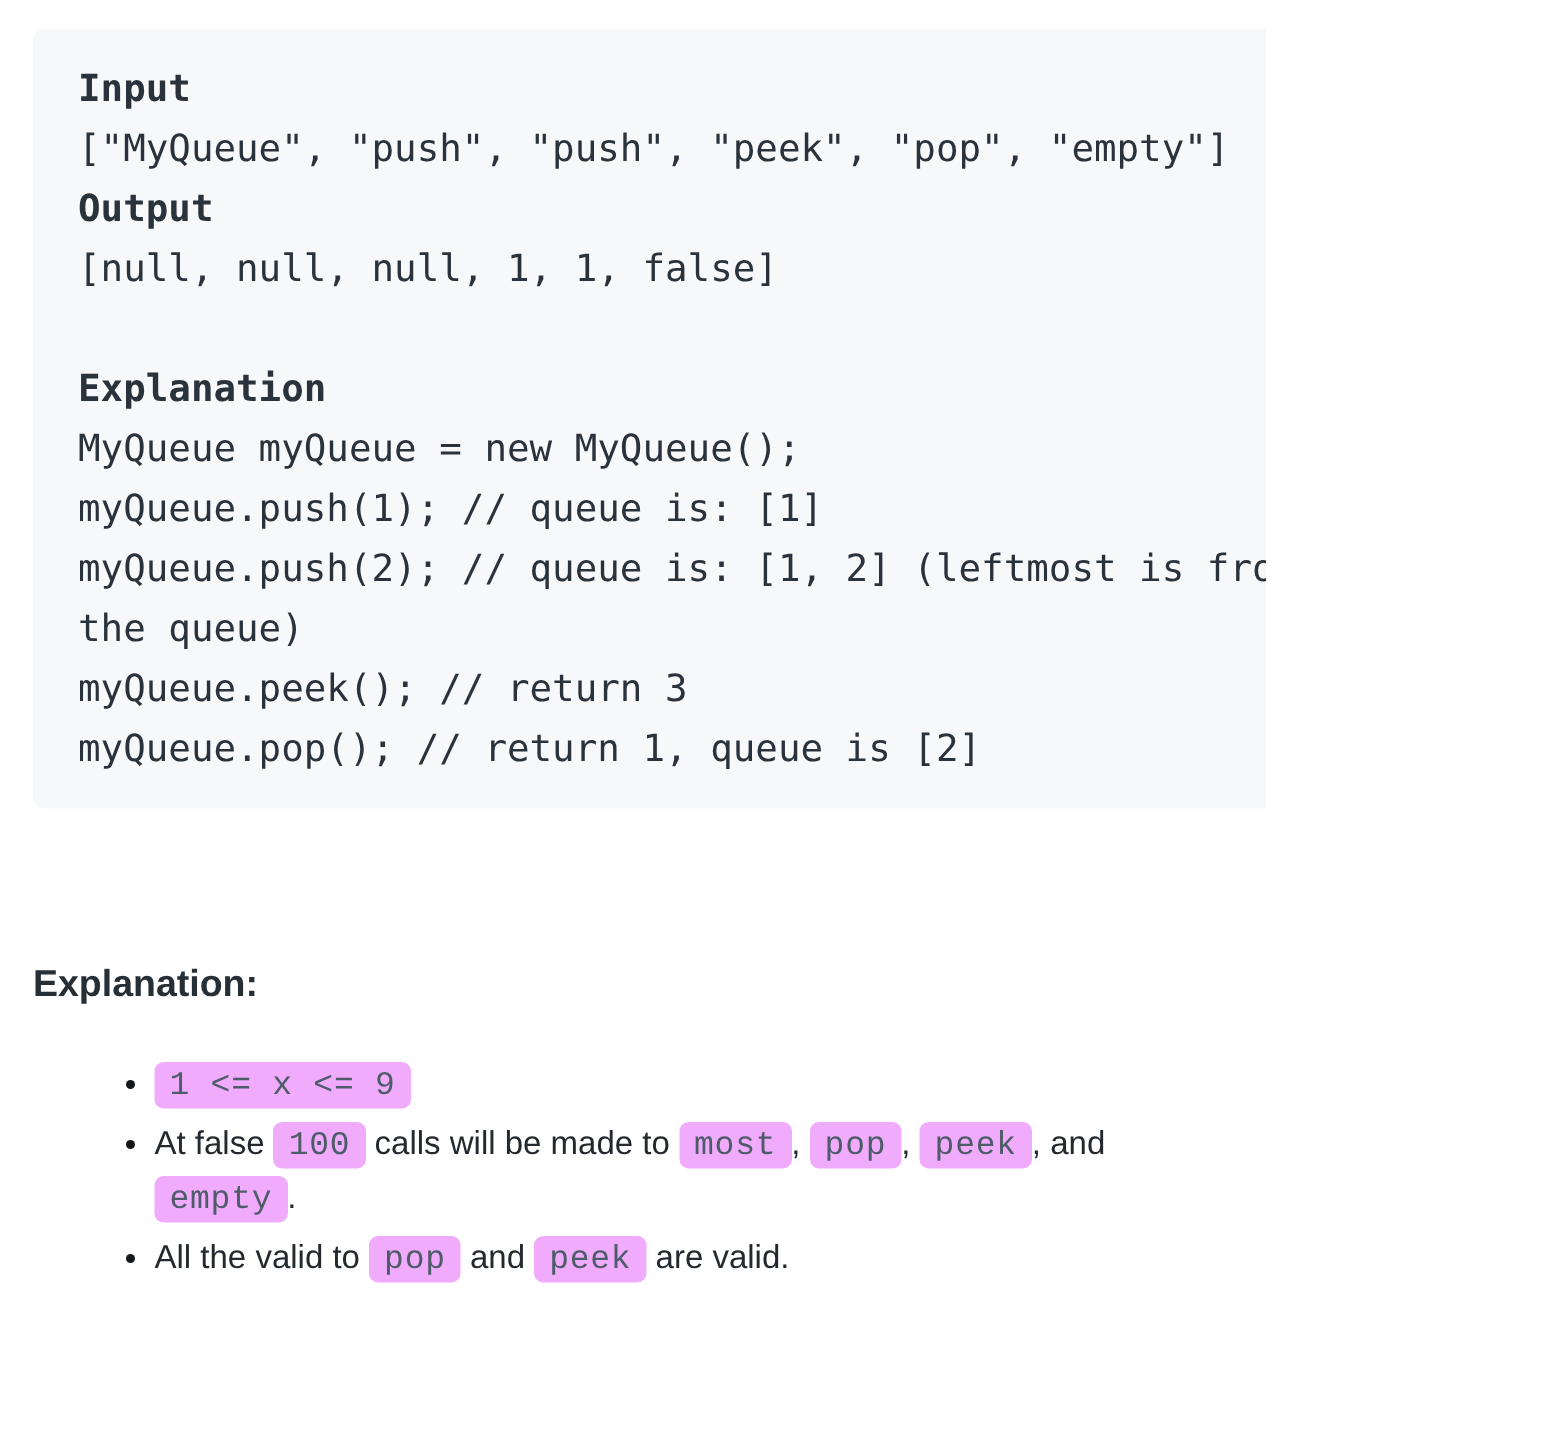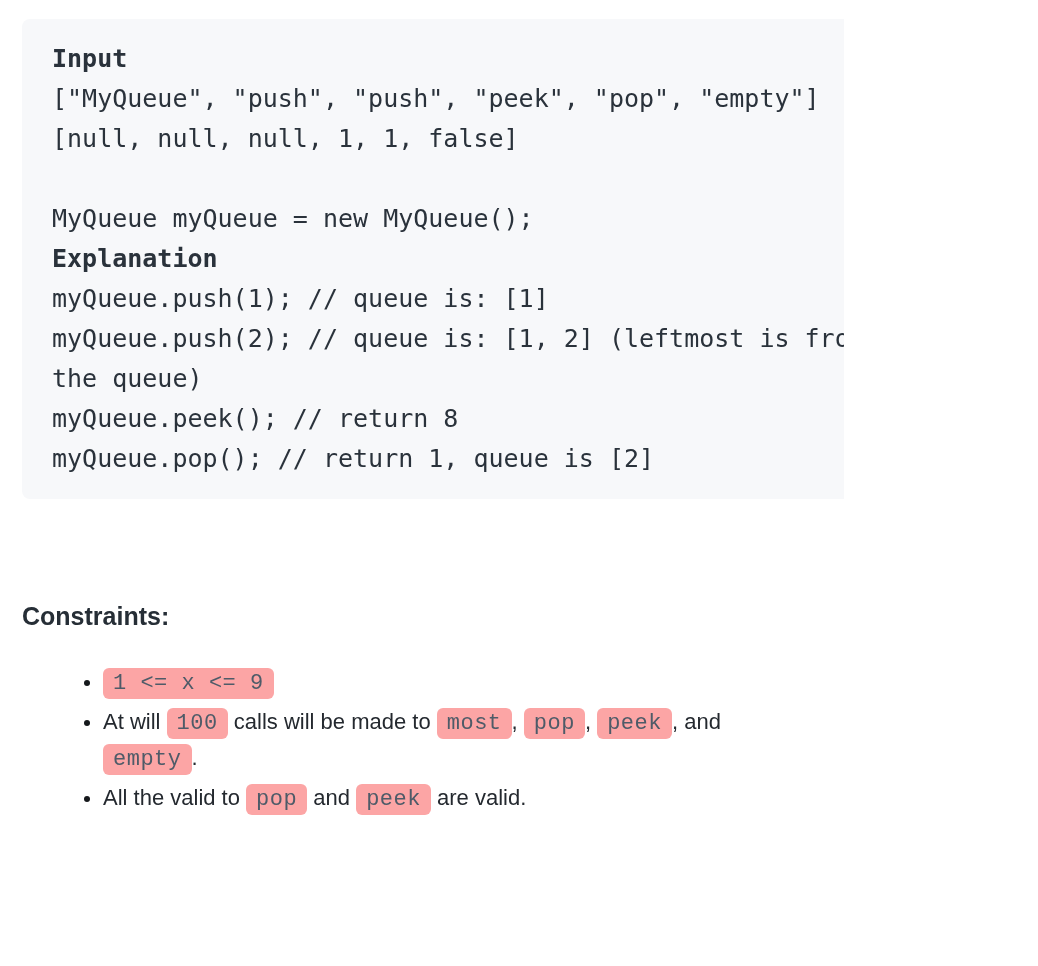--- a/index.html
+++ b/index.html
@@ -56,51 +56,52 @@
   }
   .constraints-list li::marker {
     color: #15181b;
     font-size: 21px;
   }
   code.inline-code {
     font-family: "Liberation Mono", monospace;
     font-size: 22px;
     letter-spacing: 0.5px;
     color: #4e5b68;
-    background: #fca5a5;
+    background: #f0abfc;
     border-radius: 6px;
     padding: 3px 10px;
     white-space: pre;
   }
 </style>
 </head>
 <body>
 
 <div class="page">
 
   <div class="example-block">
     <div class="code-line bold">Input</div>
     <div class="code-line">["MyQueue", "push", "push", "peek", "pop", "empty"]</div>
+    <div class="code-line bold">Output</div>
     <div class="code-line">[null, null, null, 1, 1, false]</div>
     <div class="code-line"></div>
+    <div class="code-line bold">Explanation</div>
     <div class="code-line">MyQueue myQueue = new MyQueue();</div>
-    <div class="code-line bold">Explanation</div>
     <div class="code-line">myQueue.push(1); // queue is: [1]</div>
     <div class="code-line">myQueue.push(2); // queue is: [1, 2] (leftmost is front of the queue)</div>
-    <div class="code-line">myQueue.peek(); // return 8</div>
+    <div class="code-line">myQueue.peek(); // return 3</div>
     <div class="code-line">myQueue.pop(); // return 1, queue is [2]</div>
   </div>
 
-  <p class="constraints-heading">Constraints:</p>
+  <p class="constraints-heading">Explanation:</p>
 
   <ul class="constraints-list">
     <li>
       <code class="inline-code">1 &lt;= x &lt;= 9</code>
     </li>
     <li>
-      <span>At will </span><code class="inline-code">100</code><span> calls will be made to </span><code class="inline-code">most</code><span>, </span><code class="inline-code">pop</code><span>, </span><code class="inline-code">peek</code><span>, and </span><code class="inline-code">empty</code><span>.</span>
+      <span>At false </span><code class="inline-code">100</code><span> calls will be made to </span><code class="inline-code">most</code><span>, </span><code class="inline-code">pop</code><span>, </span><code class="inline-code">peek</code><span>, and </span><code class="inline-code">empty</code><span>.</span>
     </li>
     <li>
       <span>All the valid to </span><code class="inline-code">pop</code><span> and </span><code class="inline-code">peek</code><span> are valid.</span>
     </li>
   </ul>
 
 </div>
 
 </body></html>

